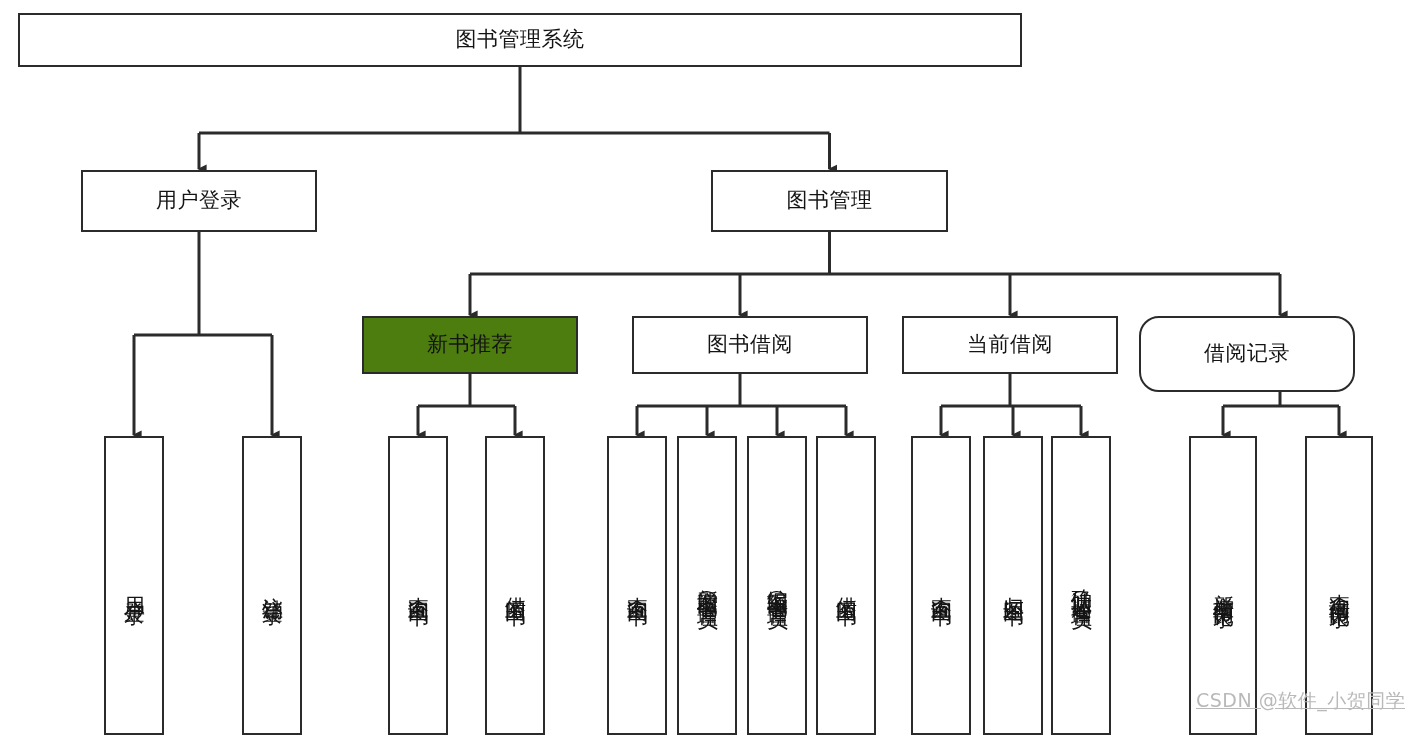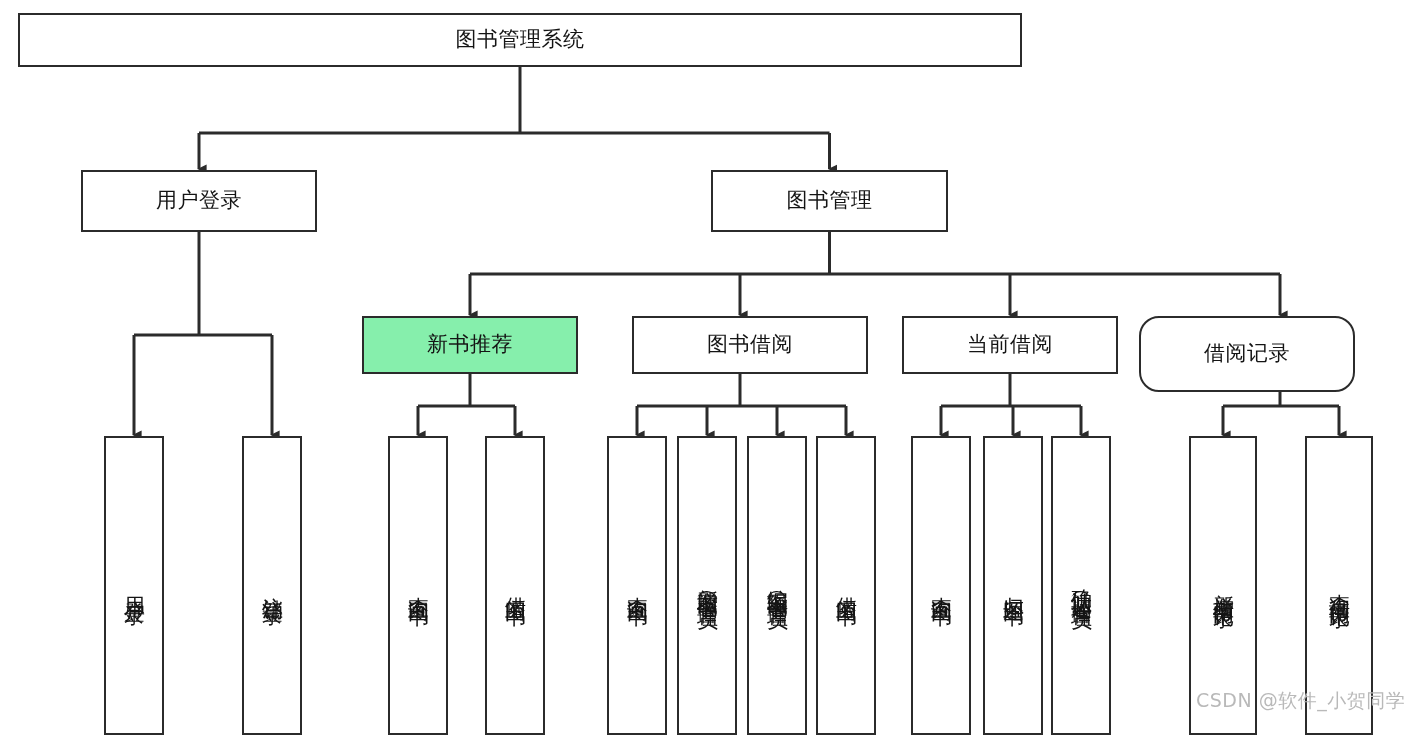--- a/index.html
+++ b/index.html
@@ -113,21 +113,21 @@
   <div id="node-layer">
       <div class="node" style="left: 18px; top: 13px; width: 1004px; height: 54px; border-color: rgb(43, 43, 43); background: rgb(255, 255, 255);">
         <span class="node-label" style="color: rgb(20, 20, 20);">图书管理系统</span>
       </div>
       <div class="node" style="left: 81px; top: 170px; width: 236px; height: 62px; border-color: rgb(43, 43, 43); background: rgb(255, 255, 255);">
         <span class="node-label" style="color: rgb(20, 20, 20);">用户登录</span>
       </div>
       <div class="node" style="left: 711px; top: 170px; width: 237px; height: 62px; border-color: rgb(43, 43, 43); background: rgb(255, 255, 255); font-family: Liberation Serif, serif;">
         <span class="node-label" style="color: rgb(20, 20, 20);">图书管理</span>
       </div>
-      <div class="node" style="left: 362px; top: 316px; width: 216px; height: 58px; border-color: rgb(43, 43, 43); background: #86efac;">
+      <div class="node" style="left: 362px; top: 316px; width: 216px; height: 58px; border-color: rgb(43, 43, 43); background: #4d7c0f;">
         <span class="node-label" style="color: rgb(20, 20, 20);">新书推荐</span>
       </div>
       <div class="node" style="left: 632px; top: 316px; width: 236px; height: 58px; border-color: rgb(43, 43, 43); background: rgb(255, 255, 255);">
         <span class="node-label" style="color: rgb(20, 20, 20);">图书借阅</span>
       </div>
       <div class="node" style="left: 902px; top: 316px; width: 216px; height: 58px; border-color: rgb(43, 43, 43); background: rgb(255, 255, 255);">
         <span class="node-label" style="color: rgb(20, 20, 20);">当前借阅</span>
       </div>
       <div class="node" style="left: 1139px; top: 316px; width: 216px; height: 76px; border-color: rgb(43, 43, 43); background: rgb(255, 255, 255); border-radius: 20px;">
         <span class="node-label" style="color: rgb(20, 20, 20);">借阅记录</span>
@@ -166,14 +166,14 @@
         <span class="node-label" style="color: rgb(20, 20, 20);">确认归还（管理员）</span>
       </div>
       <div class="node vertical" style="left: 1189px; top: 436px; width: 68px; height: 299px; border-color: rgb(43, 43, 43); background: rgb(255, 255, 255);">
         <span class="node-label" style="color: rgb(20, 20, 20);">新增借阅记录</span>
       </div>
       <div class="node vertical" style="left: 1305px; top: 436px; width: 68px; height: 299px; border-color: rgb(43, 43, 43); background: rgb(255, 255, 255);">
         <span class="node-label" style="color: rgb(20, 20, 20);">查询借阅记录</span>
       </div>
     </div>
 
-  <div class="watermark" style="left: 1196px; top: 688px;">CSDN @软件_小贺同学</div>
+  <div class="watermark" style="left: 1196px; top: 688px; text-decoration: underline;">CSDN @软件_小贺同学</div>
 </div>
 
 </body></html>

